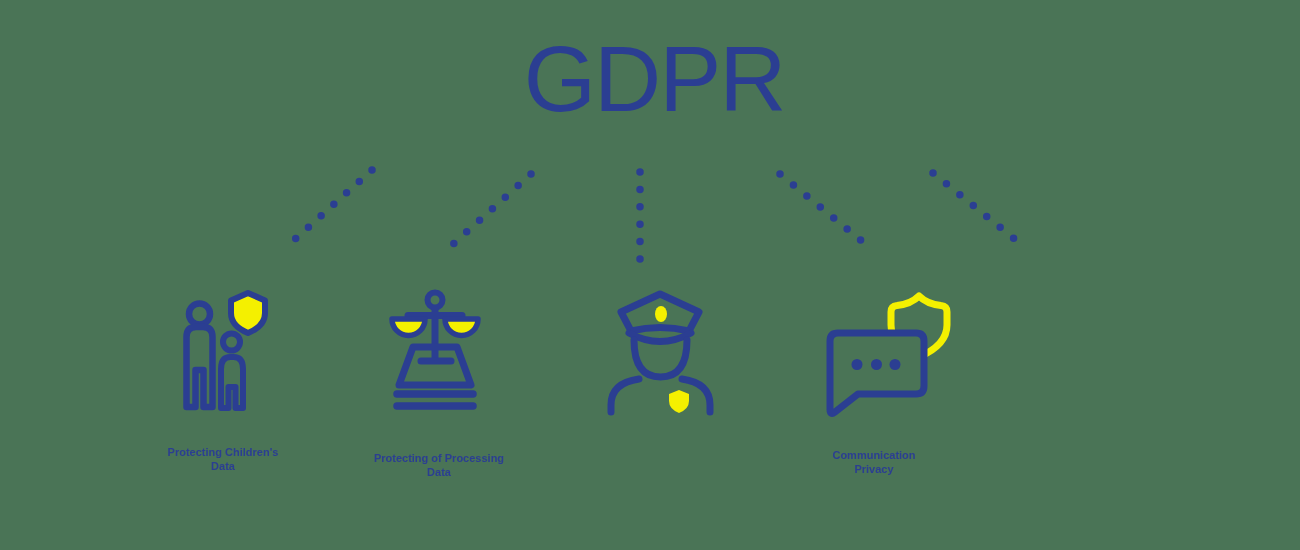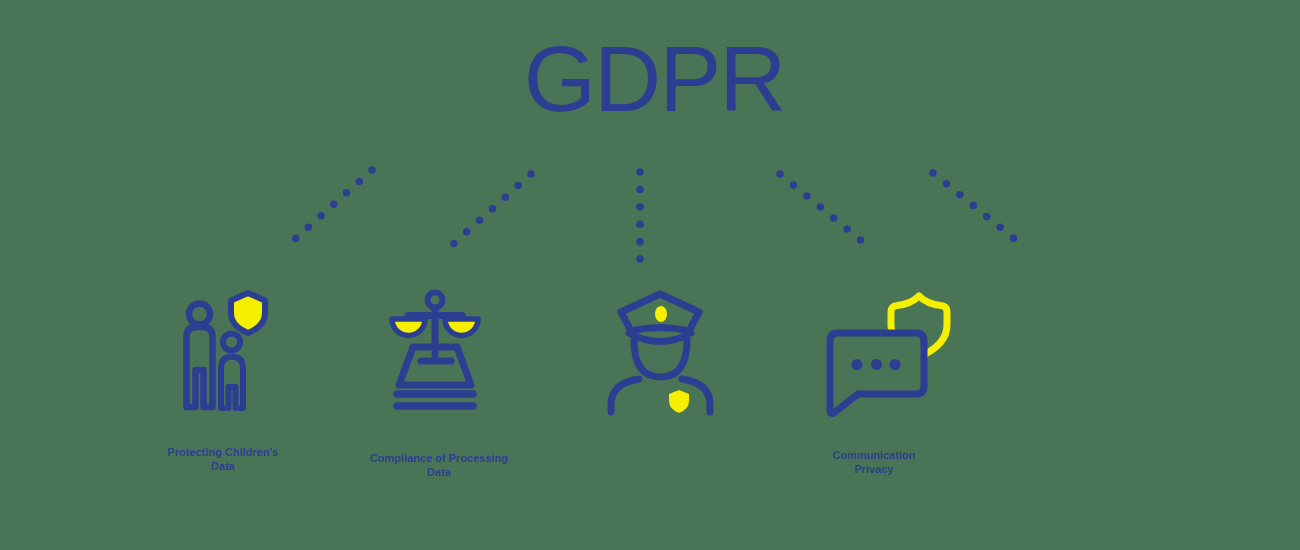--- a/index.html
+++ b/index.html
@@ -88,21 +88,21 @@
       <circle class="f-n s-p" cx="45" cy="10" r="7.5" stroke-width="6"></circle>
       <line class="s-p" x1="45" y1="18" x2="45" y2="70" stroke-width="7"></line>
       <line class="s-p" x1="18" y1="25.5" x2="72" y2="25.5" stroke-width="7" stroke-linecap="round"></line>
       <path class="f-a s-p" stroke-width="5.5" stroke-linejoin="round" d="M 2 29 A 16.5 16.5 0 0 0 35 29 Z"></path>
       <path class="f-a s-p" stroke-width="5.5" stroke-linejoin="round" d="M 55 29 A 16.5 16.5 0 0 0 88 29 Z"></path>
       <line class="s-p" x1="31" y1="71" x2="61" y2="71" stroke-width="7" stroke-linecap="round"></line>
       <path class="f-n s-p" stroke-width="7" stroke-linejoin="round" d="M 23 57 H 67 L 81 95 H 9 Z"></path>
       <line class="s-p" x1="7" y1="104" x2="83" y2="104" stroke-width="7.5" stroke-linecap="round"></line>
       <line class="s-p" x1="7" y1="116" x2="83" y2="116" stroke-width="7.5" stroke-linecap="round"></line>
     </svg>
-    <div class="label" style="left:-56px;top:162px;">Compliance of Processing
+    <div class="label" style="left:-56px;top:162px;">Protecting of Processing
 Data</div>
   </div>
 
   <div class="item" style="left:608px;top:290px;">
     <svg width="105" height="125" viewBox="0 0 105 125">
       <path class="f-n s-p" stroke-width="7" stroke-linejoin="round" d="M 52 4 L 13 22 L 23 41 Q 52 34 81 41 L 91 22 Z"></path>
       <ellipse class="f-a" cx="53" cy="24" rx="6" ry="8"></ellipse>
       <path class="f-n s-p" stroke-width="7" stroke-linecap="round" d="M 21 43 Q 52 60 83 43"></path>
       <path class="f-n s-p" stroke-width="7" stroke-linecap="round" d="M 26 50 Q 26 87 52.5 87 Q 79 87 79 50"></path>
       <path class="f-n s-p" stroke-width="7" stroke-linecap="round" d="M 3 122 V 115 Q 3 93 31 89"></path>

